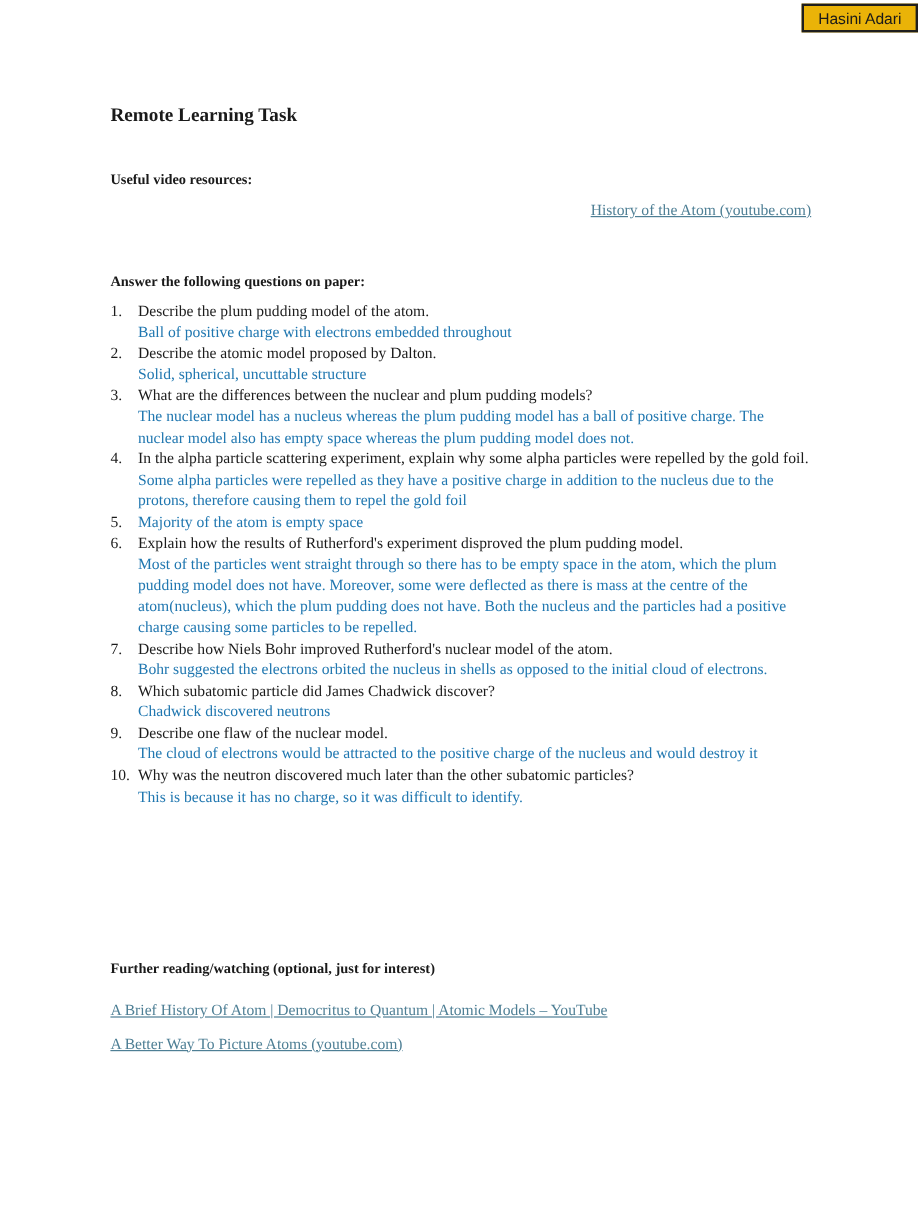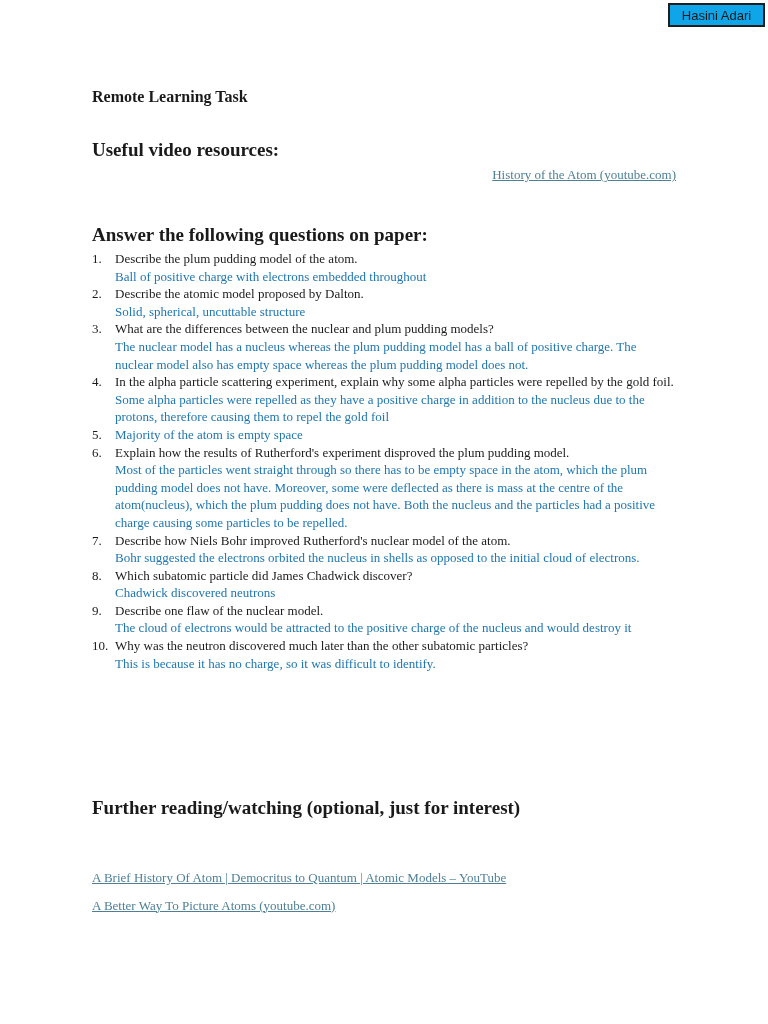--- a/index.html
+++ b/index.html
@@ -2,39 +2,39 @@
 <html><head>
 <meta charset="utf-8">
 <style>
   html,body{margin:0;padding:0;}
   body{
     width:768px;height:1024px;background:#ffffff;position:relative;
     font-family:"Liberation Sans", sans-serif;color:#1b1b1b;overflow:hidden;
   }
   .name-box{
     position:absolute;left:668px;top:3px;width:97px;height:24px;
-    border:2px solid #1e1e1e;box-sizing:border-box;background:#0ea5e9;
+    border:2px solid #1e1e1e;box-sizing:border-box;background:#eab308;
     display:flex;align-items:center;justify-content:center;
     font-size:13px;color:#1a1a1a;
   }
   .abs{position:absolute;left:92px;width:584px;font-family:Liberation Serif, serif;}
   .doc-title{top:86px;font-size:16px;font-weight:700;line-height:21.5px;color:#1a1a1a;}
-  .sub-heading{font-size:19px;font-weight:700;color:#1a1a1a;line-height:17px;}
+  .sub-heading{font-size:12px;font-weight:700;color:#1a1a1a;line-height:17px;}
   .resources-heading{top:141px;}
   .video-link-p{top:166px;font-size:13px;line-height:17px;text-align:right;}
   a.doc-link{color:#4e7f95;text-decoration:underline;cursor:pointer;}
   .questions-heading{top:226px;}
   .q-list{top:250px;font-size:13px;line-height:17.6px;}
   .q-row{display:flex;}
   .q-num{width:23px;flex:none;color:#1b1b1b;}
   .q-body{flex:1;min-width:0;}
   .q-text{color:#1b1b1b;}
   .a-text{color:#2077b0;}
   .further-heading{top:799px;}
-  .further-links{top:869px;font-size:13px;line-height:18px;}
+  .further-links{top:833px;font-size:13px;line-height:18px;}
   .further-links p{margin:0 0 9.5px 0;}
   .link-suffix{color:#1b1b1b;text-decoration:none;}
 </style>
 </head>
 <body>
 
 <div class="name-box">
   <span>Hasini Adari</span>
 </div>
 

